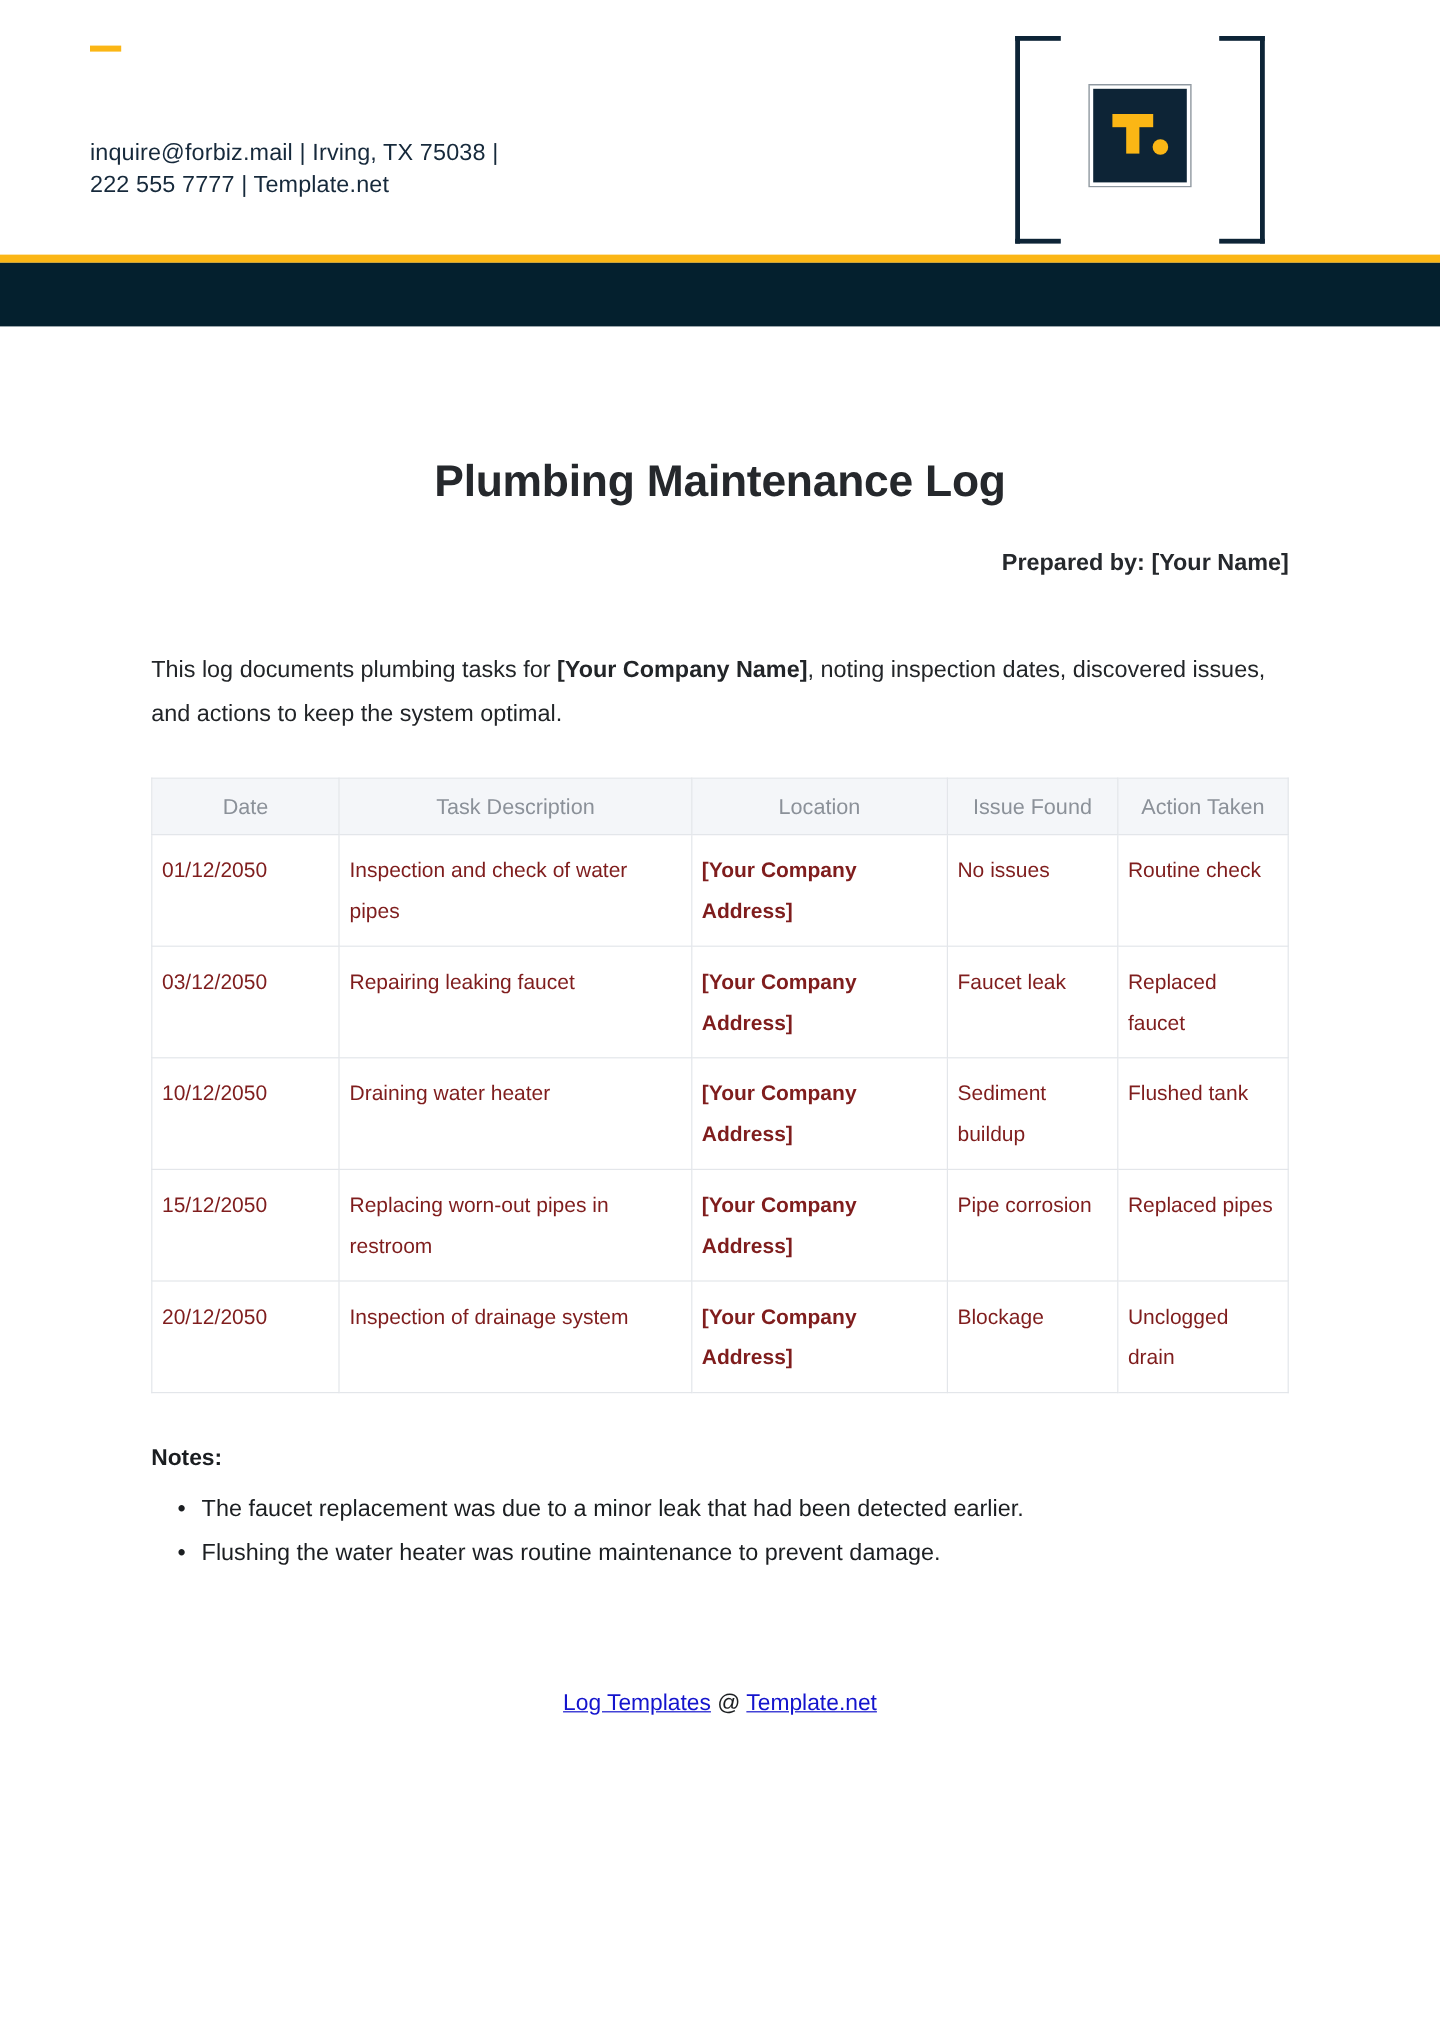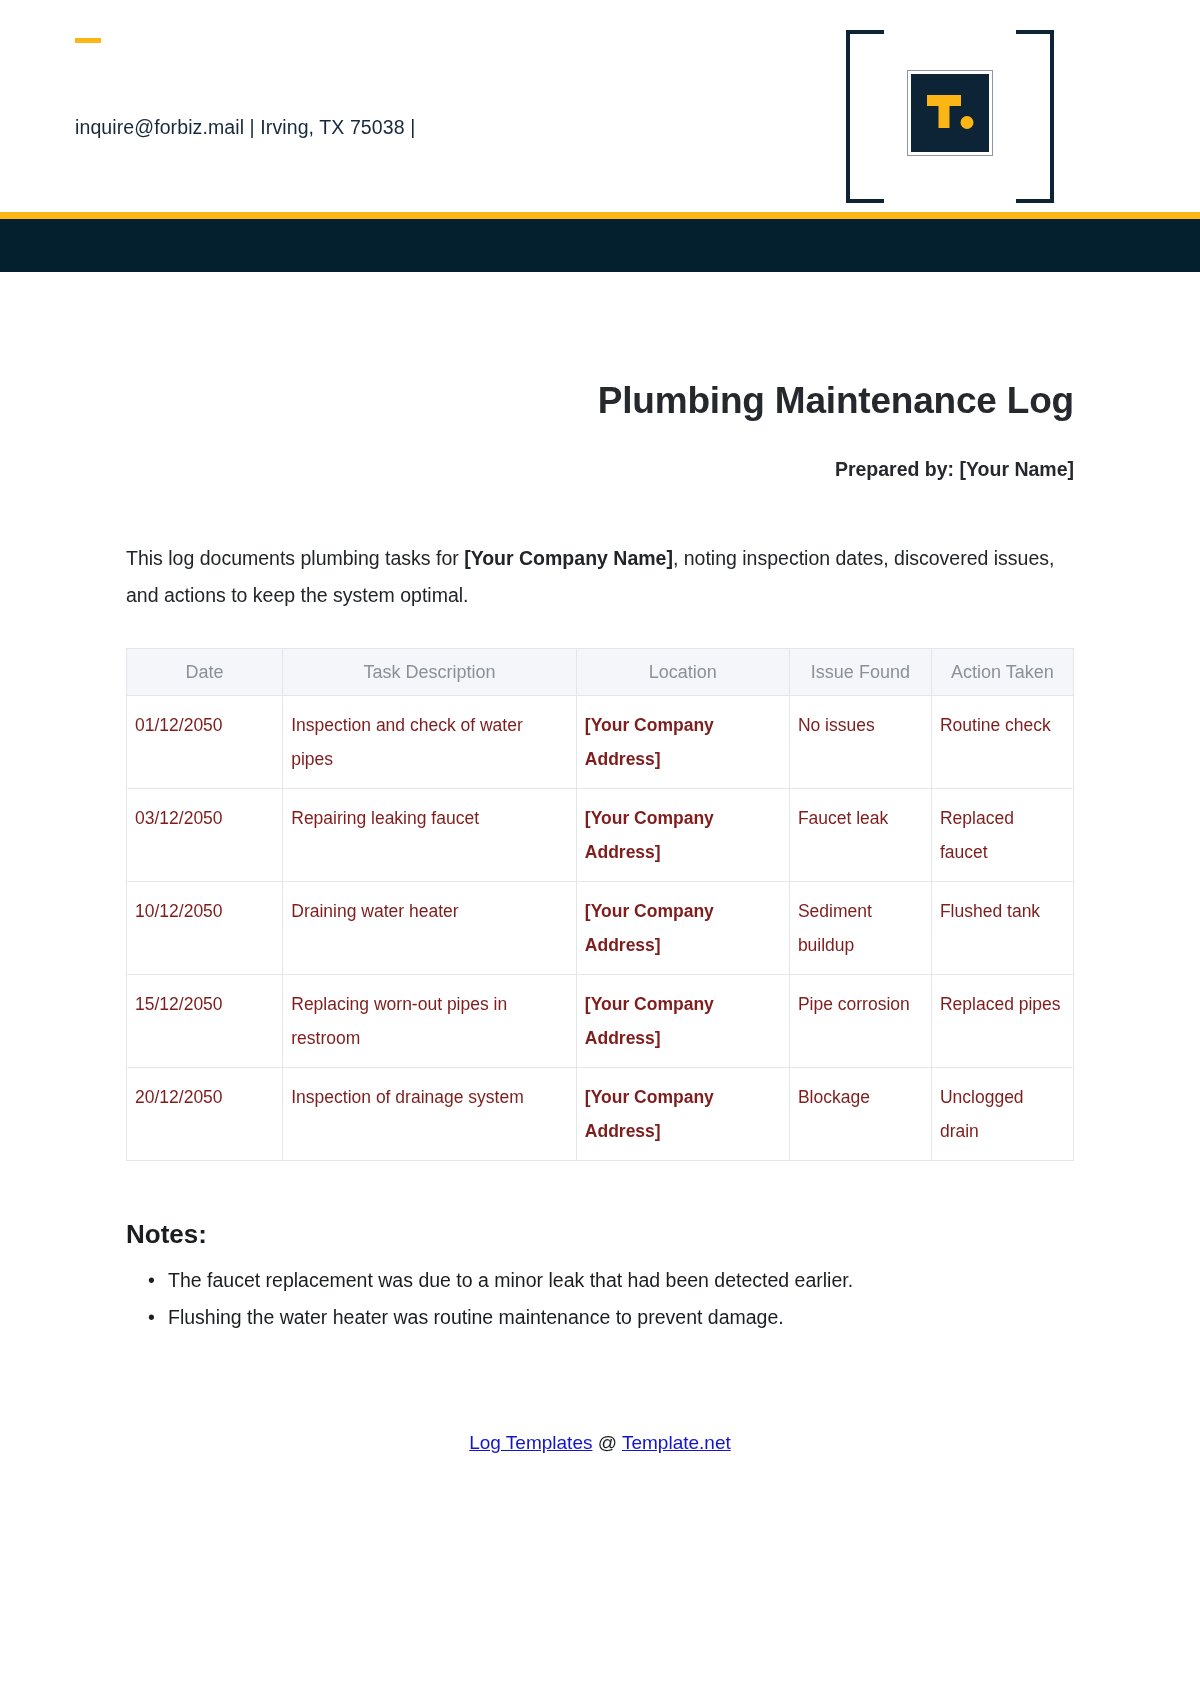--- a/index.html
+++ b/index.html
@@ -87,21 +87,21 @@
     background: #04202e;
     width: 100%;
   }
 
   
   .doc {
     padding: 0 126px;
     box-sizing: border-box;
   }
   .doc-title {
-    text-align: right;
+    text-align: center;
     font-size: 37px;
     font-weight: bold;
     color: #25282c;
     margin: 108px 0 0 0;
     letter-spacing: -0.2px;
   }
   .prepared-by {
     text-align: right;
     font-size: 19.5px;
     font-weight: bold;
@@ -143,24 +143,24 @@
   table.log-table tbody td.loc { font-weight: bold; }
 
   col.c-date   { width: 16.5%; }
   col.c-task   { width: 31%; }
   col.c-loc    { width: 22.5%; }
   col.c-issue  { width: 15%; }
   col.c-action { width: 15%; }
 
   
   .notes-heading {
-    font-size: 26px;
+    font-size: 19px;
     font-weight: bold;
     color: #1b1e21;
-    margin: 58px 0 0 0;
+    margin: 44px 0 0 0;
   }
   ul.notes-list {
     margin: 12px 0 0 0;
     padding: 0 0 0 22px;
     list-style: none;
   }
   ul.notes-list li {
     font-size: 19.5px;
     line-height: 37px;
     color: #1b1e21;
@@ -188,20 +188,21 @@
 </style>
 </head>
 <body>
 
 <div class="letterhead">
 
   <div class="accent-dash"></div>
 
   <div class="contact-block">
     <div>inquire@forbiz.mail | Irving, TX 75038 |</div>
+    <div>222 555 7777 | Template.net</div>
   </div>
 
   <div class="brand-lockup">
     <div class="bracket left"></div>
     <div class="bracket right"></div>
     <div class="logo-tile">
       <svg width="50" height="44" viewBox="0 0 50 44" aria-hidden="true">
         <rect x="2" y="4" width="34" height="11" fill="#fbb615"></rect>
         <rect x="13.5" y="4" width="11" height="33" fill="#fbb615"></rect>
         <circle cx="42" cy="31.5" r="6.5" fill="#fbb615"></circle>

